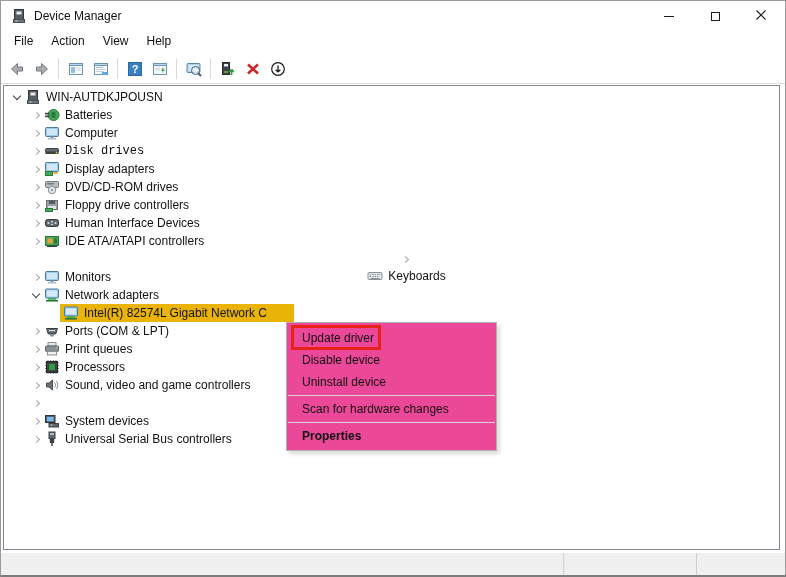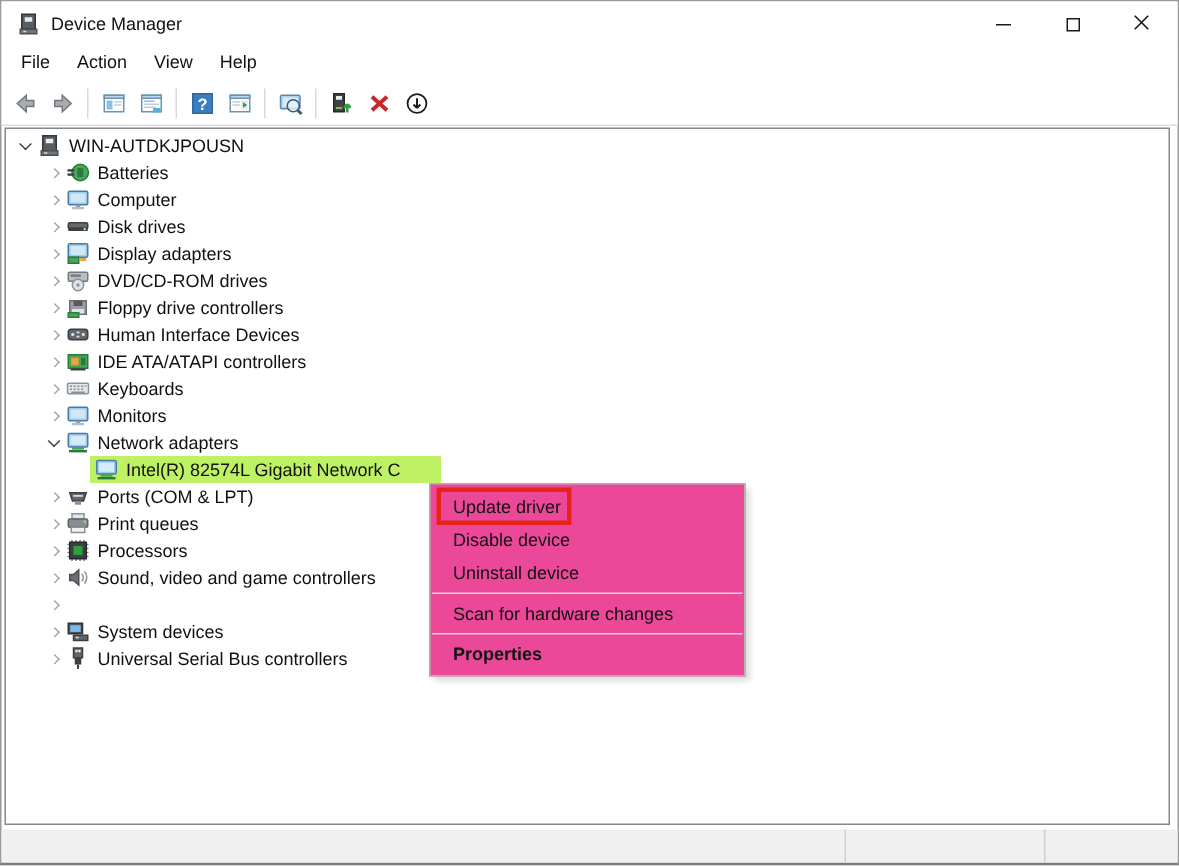--- a/index.html
+++ b/index.html
@@ -25,21 +25,21 @@
   .tb-btn { width:23px; height:23px; display:flex; align-items:center; justify-content:center; margin:0 1px; flex:none; }
   .tb-sep { width:1px; height:20px; background:#d9d9d9; margin:0 4px; flex:none; }
   .tb-icon { width:16px; height:16px; display:block; }
   
   .treepanel { position:absolute; top:84px; left:2px; width:777px; height:465px; background:#fff; border:1px solid #828790; overflow:hidden; padding-top:2px; }
   .trow { height:18px; display:flex; align-items:center; white-space:nowrap; }
   .chev { width:10px; height:18px; display:flex; align-items:center; justify-content:center; flex:none; }
   .chev-r { width:5px; height:5px; border-right:1px solid #a6a6a6; border-bottom:1px solid #a6a6a6; transform:rotate(-45deg); display:block; }
   .chev-d { width:6px; height:6px; border-right:1px solid #404040; border-bottom:1px solid #404040; transform:rotate(45deg); margin-top:-3px; display:block; }
   .tin { display:flex; align-items:center; height:18px; padding-left:2px; }
-  .tin.selected { background:#bef264; width:234px;text-align:center; }
+  .tin.selected { background:#eab308; width:234px;text-align:center; }
   .ticon { width:16px; height:16px; flex:none; margin-left:1px; }
   .tlabel { margin-left:5px; }
   
   .ctx-menu { position:absolute; left:285px; top:321px; width:211px; background:#ec4899; border:1px solid #b3b3b3; box-shadow:3px 3px 4px rgba(0,0,0,.14); padding:4px 0 3px; z-index:5; }
   .ctx-item { height:22px; line-height:22px; padding-left:15px; position:relative; cursor:default; }
   .ctx-item.bold { font-weight:bold; }
   .ctx-sep { height:1px; background:#d7d7d7; margin:2px 1px; }
   .annot-box { position:absolute; left:4px; top:-2px; width:90px; height:25px; border:3px solid #e8231a; pointer-events:none; }
   
   .statusbar { position:absolute; left:0; right:0; bottom:0; height:22px; background:#f0f0f0; display:flex; }
@@ -198,21 +198,21 @@
         <div class="tin">
           <span class="ticon"><svg width="16" height="16" viewBox="0 0 16 16">
               <rect x="1.5" y="2.5" width="13" height="9" rx="1" fill="#9ecdec" stroke="#4a7ba6"></rect>
               <rect x="3" y="4" width="10" height="6" fill="#cfe7f7"></rect>
               <rect x="6.5" y="11.5" width="3" height="1.5" fill="#8ba0b0"></rect>
               <rect x="4" y="13" width="8" height="1.5" fill="#aebecb"></rect>
             </svg></span>
           <span class="tlabel">Computer</span>
         </div>
       </div>
-      <div class="trow" style="padding-left: 27px;">
+      <div class="trow" style="padding-left: 27px; font-family: Liberation Mono, monospace;">
         <span class="chev">
           <i class="chev-r"></i>
         </span>
         <div class="tin">
           <span class="ticon"><svg width="16" height="16" viewBox="0 0 16 16">
               <rect x="1.5" y="5.5" width="13" height="4" rx="1" fill="#64696e" stroke="#3c4043"></rect>
               <rect x="1.5" y="8.5" width="13" height="2.5" fill="#3c4043"></rect>
               <circle cx="12.5" cy="9.7" r=".9" fill="#9fe04a"></circle>
             </svg></span>
           <span class="tlabel">Disk drives</span>
@@ -282,21 +282,21 @@
         <div class="tin">
           <span class="ticon"><svg width="16" height="16" viewBox="0 0 16 16">
               <rect x="1.5" y="3.5" width="13" height="9" fill="#46a758" stroke="#2c7a3b"></rect>
               <rect x="3.5" y="5.5" width="5" height="5" fill="#e8a33d"></rect>
               <rect x="10" y="5.5" width="3" height="5" fill="#2c7a3b"></rect>
               <rect x="3" y="12.5" width="10" height="1.5" fill="#3c4043"></rect>
             </svg></span>
           <span class="tlabel">IDE ATA/ATAPI controllers</span>
         </div>
       </div>
-      <div class="trow" style="padding-left: 27px;">
+      <div class="trow" style="padding-left: 27px; flex-direction: column;">
         <span class="chev">
           <i class="chev-r"></i>
         </span>
         <div class="tin">
           <span class="ticon"><svg width="16" height="16" viewBox="0 0 16 16">
               <rect x="1" y="4.5" width="14" height="7" rx="1" fill="#e4e7ea" stroke="#8d9297"></rect>
               <g fill="#8d9297">
                 <rect x="2.5" y="6" width="1.5" height="1"></rect>
                 <rect x="5" y="6" width="1.5" height="1"></rect>
                 <rect x="7.5" y="6" width="1.5" height="1"></rect>

